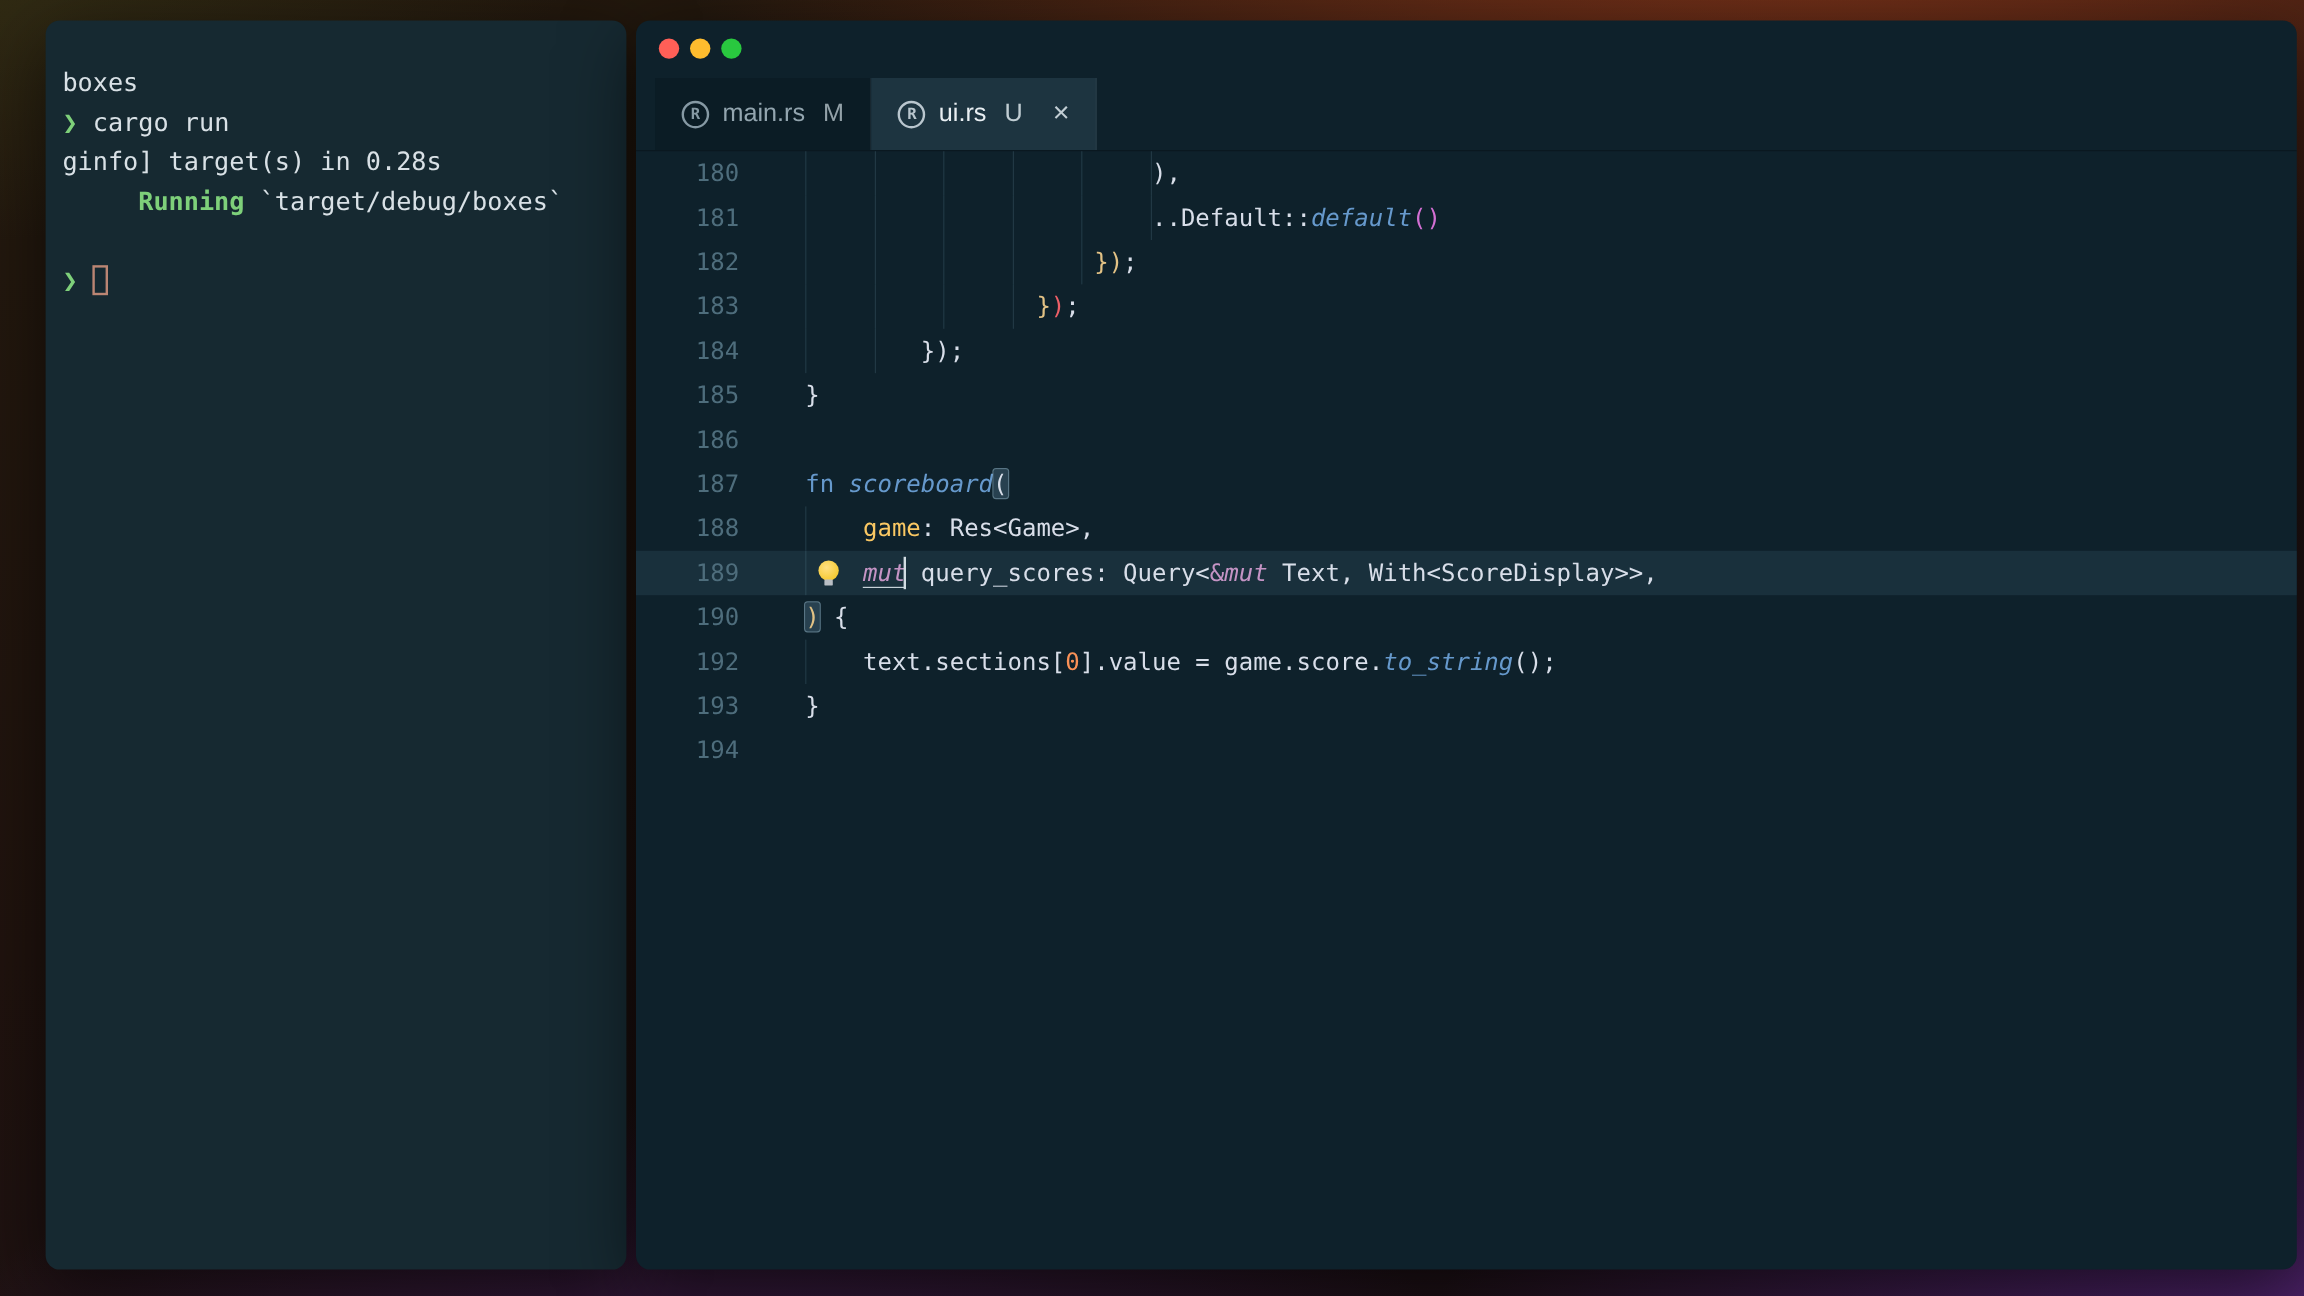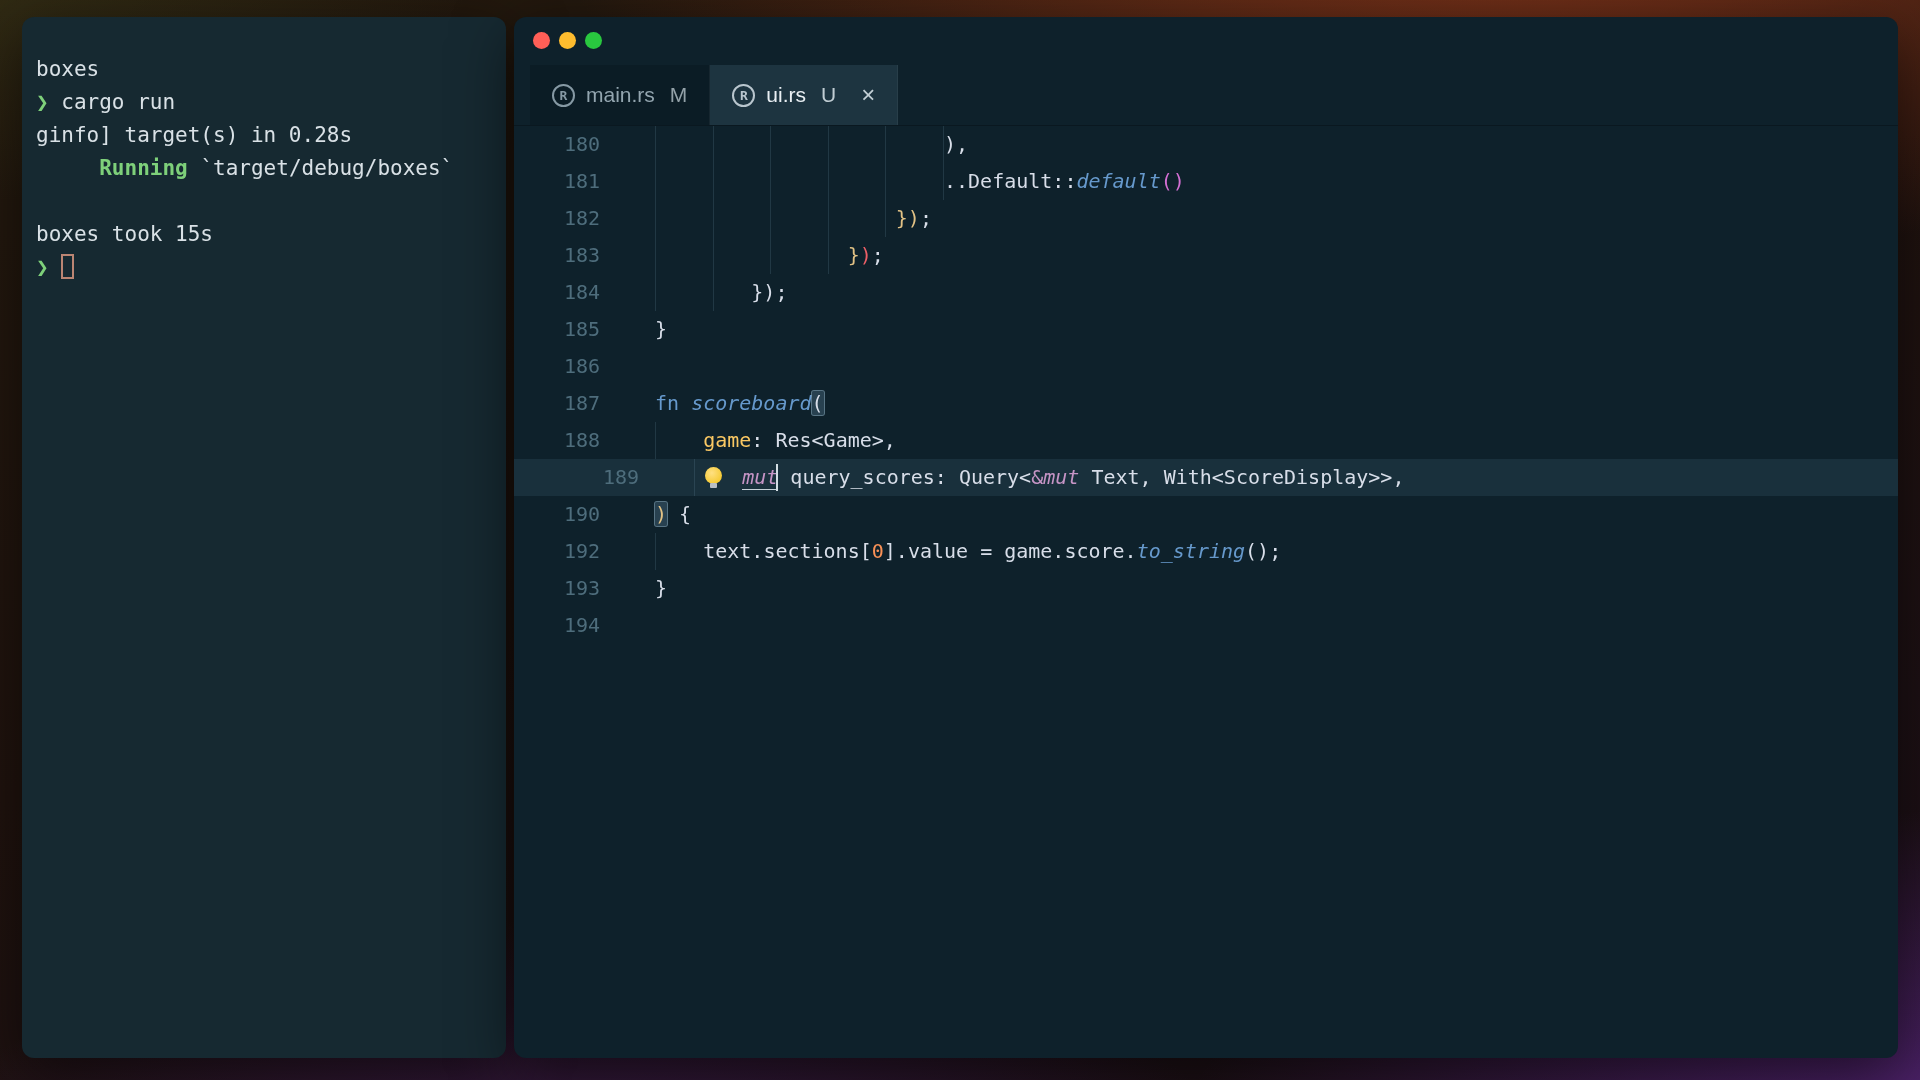--- a/index.html
+++ b/index.html
@@ -6,21 +6,21 @@
   html,body { width:1920px; height:1080px; overflow:hidden; }
   body{
     font-family:"DejaVu Sans Mono", monospace;
     background:
       radial-gradient(90% 60% at 78% -8%,  rgba(228,84,38,0.50), rgba(228,84,38,0) 55%),
       radial-gradient(70% 55% at 103% 108%, rgba(141,58,212,0.55), rgba(141,58,212,0) 60%),
       radial-gradient(60% 45% at 30% 112%,  rgba(104,43,160,0.45), rgba(104,43,160,0) 60%),
       radial-gradient(50% 40% at -5% -5%,   rgba(82,88,34,0.35),  rgba(82,88,34,0) 60%),
       linear-gradient(160deg, #241a0e 0%, #20130e 45%, #1b0f18 100%);
   }
-  .window{ position:absolute; border-radius:12px; box-shadow:0 18px 60px rgba(0,0,0,.55); overflow:hidden; }
+  .window{ position:absolute; border-radius:12px; box-shadow:0 18px 60px rgba(0,0,0,.55); overflow:hidden;margin-left:16px; }
 
   
   #terminal{ left:22px; top:17px; width:484px; height:1041px; background:#162931; }
   #term-out{ padding:36px 10px 0 14px; font-size:21px; line-height:33px; color:#d9e1e6; }
   .tline{ white-space:pre; min-height:33px; }
   .c-tfg{ color:#d9e1e6; }
   .c-tye{ color:#d7d express56a; }
   .c-tgr{ color:#7ed07a; font-weight:bold; }
   .term-cursor{ display:inline-block; width:13px; height:25px; border:2px solid #bb8573; vertical-align:middle; transform:translateY(-2px); }
 
@@ -39,21 +39,21 @@
   .ricon{ width:23px; height:23px; border:2px solid #8699a4; border-radius:50%;
           display:flex; align-items:center; justify-content:center;
           font-family:"DejaVu Sans Mono",monospace; font-size:13px; font-weight:bold; color:#8699a4; flex:none; }
   .tab.active .ricon{ border-color:#b9c6ce; color:#b9c6ce; }
   .badge{ margin-left:4px; color:#93a1a8; }
   .tab.active .badge{ color:#c0cdd3; }
   .tclose{ margin-left:14px; font-size:24px; color:#c2ced4; }
 
   #code-area{ font-size:20px; line-height:37px; }
   .crow{ display:flex; position:relative; height:37px; }
-  .crow.hl{ background:#19303c;padding-left:39px; }
+  .crow.hl{ background:#19303c; }
   .lnum{ flex:0 0 86px; text-align:right; color:#4e6d7c; white-space:pre; }
   .lcode{ flex:1; margin-left:55px; position:relative; white-space:pre; }
   .guide{ position:absolute; top:0; bottom:0; width:1px; background:rgba(110,150,170,.20); }
   .c-fg{ color:#d8dee9; }
   .c-ye{ color:#fac863; }
   .c-bl{ color:#6699cc; }
   .c-bli{ color:#6699cc; font-style:italic; }
   .c-pu{ color:#c594c5; }
   .c-pui{ color:#c594c5; font-style:italic; }
   .c-re{ color:#ec5f67; }
@@ -70,21 +70,20 @@
 </head>
 <body>
 
 <div class="window" id="terminal">
   <div id="term-out">
       <div class="tline"><span class="c-tye">boxes</span></div>
       <div class="tline"><span class="c-tgr">❯</span><span class="c-tfg"> cargo run</span></div>
       <div class="tline"><span class="c-tfg">ginfo] target(s) in 0.28s</span></div>
       <div class="tline"><span class="c-tfg">     </span><span class="c-tgr">Running</span><span class="c-tfg"> `target/debug/boxes`</span></div>
       <div class="tline"></div>
-      <div class="tline"><span class="c-tye">boxes</span><span class="c-tfg"> took </span><span class="c-tye">15s</span></div>
       <div class="tline"><span class="c-tgr">❯ </span><span class="term-cursor"></span></div>
     </div>
 </div>
 
 <div class="window" id="editorw">
   <div class="titlebar">
     <div class="lights">
       <span class="light red"></span>
       <span class="light yel"></span>
       <span class="light grn"></span>

